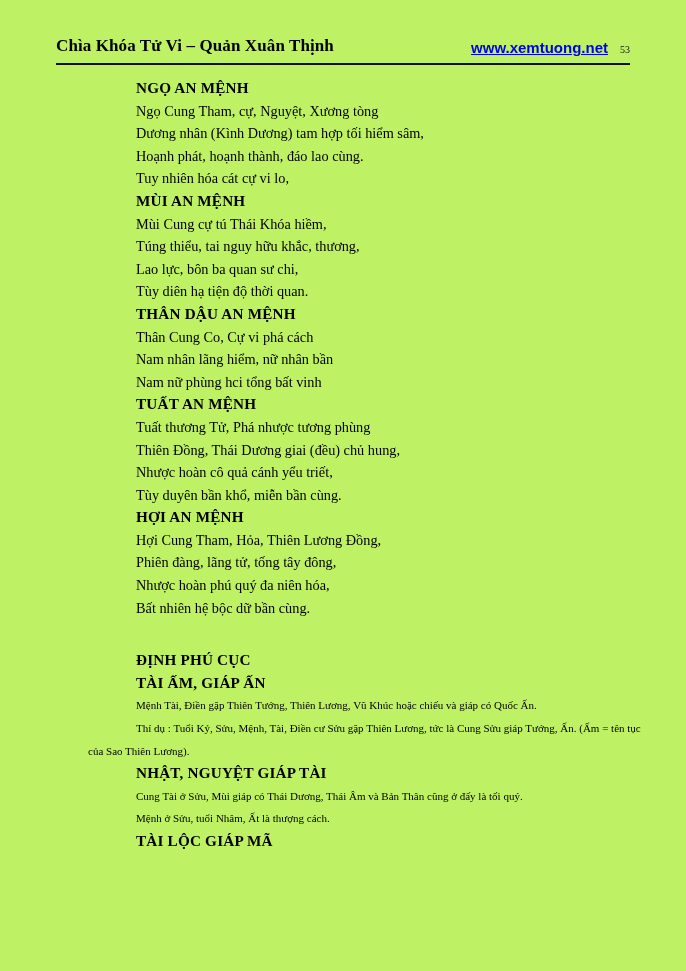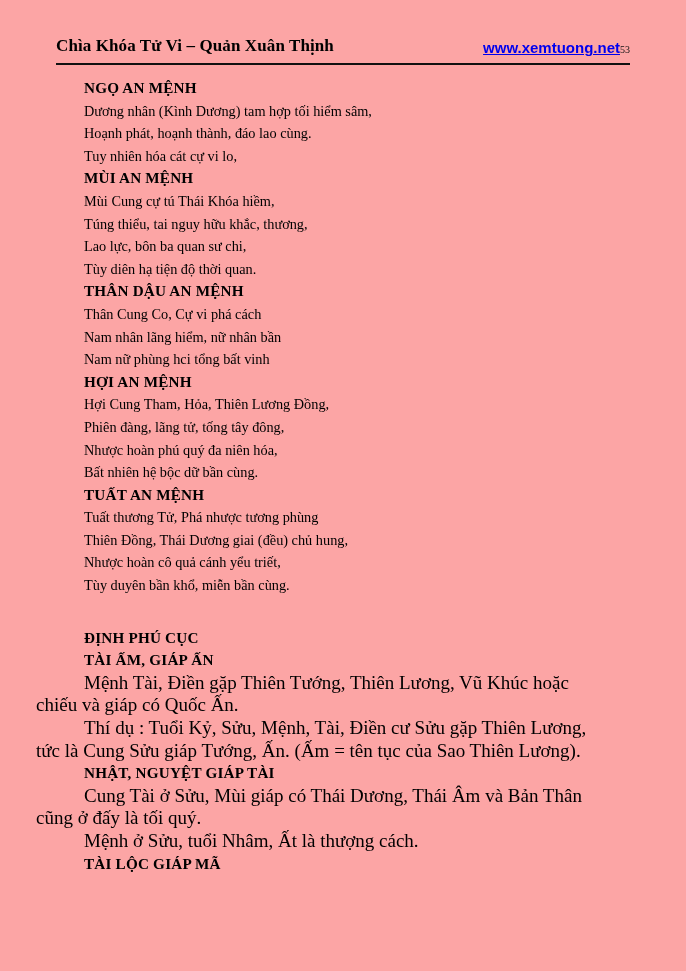--- a/index.html
+++ b/index.html
@@ -1,76 +1,77 @@
 <!DOCTYPE html>
 <html><head>
 <meta charset="utf-8">
 <style>
   html, body { margin: 0; padding: 0; background: #e8e8e8; }
   .page {
     position: relative;
     width: 686px;
     height: 971px;
     margin: 0 auto;
-    background: #fca5a5;
+    background: #bef264;
     color: #000000;
     font-family: "Liberation Serif", serif;
     overflow: hidden;
     box-sizing: border-box;
   }
   .header-wrap { margin: 36px 56px 0 56px; }
   .header-row {
     display: flex;
     justify-content: space-between;
     align-items: flex-end;
   }
   .book-title {
     font-size: 17px;
     font-weight: bold;
     letter-spacing: 0.1px;
     white-space: nowrap;
   }
   .header-right {
     display: flex;
     align-items: baseline;
+    gap: 12px;
   }
   .site-link {
     font-family: "Liberation Sans", sans-serif;
     font-size: 15px;
     font-weight: bold;
     color: #0000ee;
     text-decoration: underline;
     cursor: pointer;
     white-space: nowrap;
   }
   .page-number { font-size: 10px; color: #111111; }
   .rule {
     margin-top: 7px;
     border-bottom: 2px solid #111111;
     height: 0;
   }
-  .content { margin: 12px 58px 0 36px; width: 560px; }
+  .content { margin: 12px 58px 0 88px; width: 560px; }
   .h {
     margin-left: 48px;
     font-size: 15.2px;
     font-weight: bold;
     line-height: 22.6px;
     letter-spacing: 0.2px;
     white-space: nowrap;
   }
   .vl {
     margin-left: 48px;
     font-size: 14.3px;
     line-height: 22.6px;
     white-space: nowrap;
   }
   .para {
     margin: 0;
     text-indent: 48px;
-    font-size: 19px;
+    font-size: 11px;
     line-height: 22.6px;
   }
   .gap { height: 30px; }
 </style>
 </head>
 <body>
 
 <div class="page">
 
   <div class="header-wrap">
@@ -81,20 +82,21 @@
         <span class="page-number">53</span>
       </span>
     </div>
     <div class="rule"></div>
   </div>
 
   <div class="content">
 
     <section>
       <div class="h">NGỌ AN MỆNH</div>
+      <div class="vl">Ngọ Cung Tham, cự, Nguyệt, Xương tòng</div>
       <div class="vl">Dương nhân (Kình Dương) tam hợp tối hiểm sâm,</div>
       <div class="vl">Hoạnh phát, hoạnh thành, đáo lao cùng.</div>
       <div class="vl">Tuy nhiên hóa cát cự vi lo,</div>
     </section>
 
     <section>
       <div class="h">MÙI AN MỆNH</div>
       <div class="vl">Mùi Cung cự tú Thái Khóa hiềm,</div>
       <div class="vl">Túng thiểu, tai nguy hữu khắc, thương,</div>
       <div class="vl">Lao lực, bôn ba quan sư chi,</div>
@@ -102,33 +104,33 @@
     </section>
 
     <section>
       <div class="h">THÂN DẬU AN MỆNH</div>
       <div class="vl">Thân Cung Co, Cự vi phá cách</div>
       <div class="vl">Nam nhân lãng hiểm, nữ nhân bần</div>
       <div class="vl">Nam nữ phùng hci tổng bất vinh</div>
     </section>
 
     <section>
+      <div class="h">TUẤT AN MỆNH</div>
+      <div class="vl">Tuất thương Tử, Phá nhược tương phùng</div>
+      <div class="vl">Thiên Đồng, Thái Dương giai (đều) chủ hung,</div>
+      <div class="vl">Nhược hoàn cô quả cánh yểu triết,</div>
+      <div class="vl">Tùy duyên bần khổ, miễn bần cùng.</div>
+    </section>
+
+    <section>
       <div class="h">HỢI AN MỆNH</div>
       <div class="vl">Hợi Cung Tham, Hỏa, Thiên Lương Đồng,</div>
       <div class="vl">Phiên đàng, lãng tử, tống tây đông,</div>
       <div class="vl">Nhược hoàn phú quý đa niên hóa,</div>
       <div class="vl">Bất nhiên hệ bộc dữ bần cùng.</div>
-    </section>
-
-    <section>
-      <div class="h">TUẤT AN MỆNH</div>
-      <div class="vl">Tuất thương Tử, Phá nhược tương phùng</div>
-      <div class="vl">Thiên Đồng, Thái Dương giai (đều) chủ hung,</div>
-      <div class="vl">Nhược hoàn cô quả cánh yểu triết,</div>
-      <div class="vl">Tùy duyên bần khổ, miễn bần cùng.</div>
     </section>
 
     <div class="gap"></div>
 
     <section>
       <div class="h">ĐỊNH PHÚ CỤC</div>
 
       <div class="h">TÀI ẤM, GIÁP ẤN</div>
       <p class="para">Mệnh Tài, Điền gặp Thiên Tướng, Thiên Lương, Vũ Khúc hoặc chiếu và giáp có Quốc Ấn.</p>
       <p class="para">Thí dụ : Tuổi Kỷ, Sửu, Mệnh, Tài, Điền cư Sửu gặp Thiên Lương, tức là Cung Sửu giáp Tướng, Ấn. (Ấm = tên tục của Sao Thiên Lương).</p>

